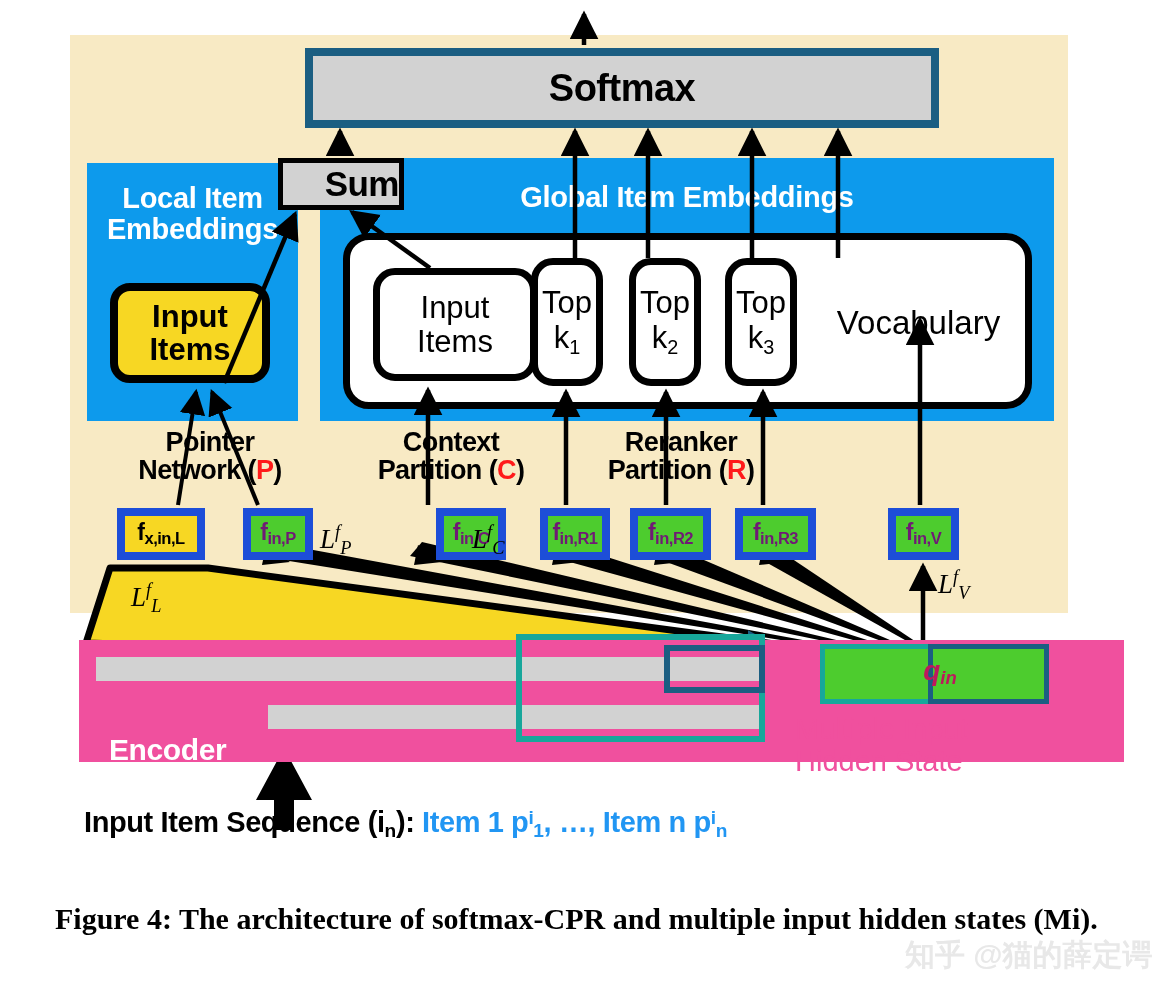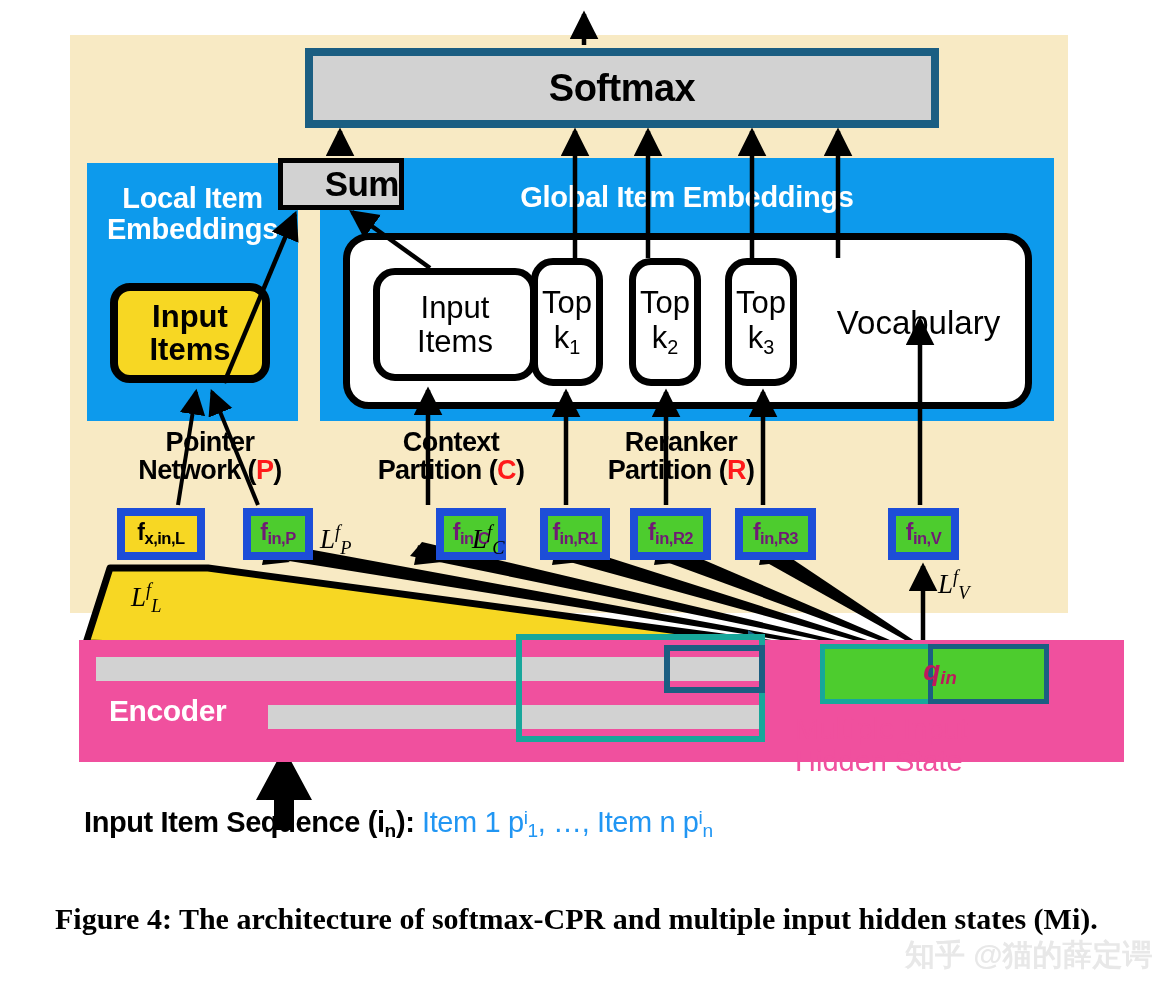--- a/index.html
+++ b/index.html
@@ -78,21 +78,21 @@
   .llab .ls{font-size:.68em;vertical-align:-.3em;font-style:italic;}
   #lfP{left:320px;top:522px;}
   #lfC{left:472px;top:522px;}
   #lfV{left:938px;top:567px;}
   #lfL{left:131px;top:580px;}
 
   
   #encoder{left:79px;top:640px;width:1045px;height:122px;background:#f0509e;}
   #enc-bar1{left:96px;top:657px;width:667px;height:24px;background:#d2d2d2;}
   #enc-bar2{left:268px;top:705px;width:495px;height:24px;background:#d2d2d2;}
-  #enc-label{left:109px;top:694px;font-size:30px;font-weight:bold;color:#fff;
+  #enc-label{left:109px;top:733px;font-size:30px;font-weight:bold;color:#fff;
              letter-spacing:-.4px;}
 
   
   #teal-sel{left:516px;top:634px;width:249px;height:108px;border:6px solid #17a79b;
             box-sizing:border-box;}
   
   #navy-sel{left:664px;top:645px;width:101px;height:48px;border:6px solid #1b5e82;
             box-sizing:border-box;}
 
   
@@ -104,21 +104,21 @@
             font-weight:bold;font-style:italic;}
   #qin-text .ls{font-size:.66em;vertical-align:-.22em;}
 
   
   #mihs{left:795px;top:714px;width:300px;font-size:29px;color:#f0509e;line-height:1.1;
         text-align:left;}
 
   
   #seqline{left:84px;top:806px;font-size:29px;font-weight:bold;color:#000;white-space:nowrap;
            letter-spacing:-.4px;}
-  #seqline .blue{color:#2196f3;font-weight:normal;}
+  #seqline .blue{color:#2196f3;font-weight:bold;}
   #seqline .sb{font-size:.66em;vertical-align:-.26em;}
   #seqline .sp{font-size:.66em;vertical-align:.42em;}
 
   
   #caption{left:55px;top:900px;width:1055px;font-family:"Liberation Serif",serif;
            font-size:30px;font-weight:bold;color:#000;line-height:1.28;}
 
   
   #watermark{left:905px;top:935px;font-size:30px;color:#e8e8e8;font-weight:bold;
              white-space:nowrap;}

